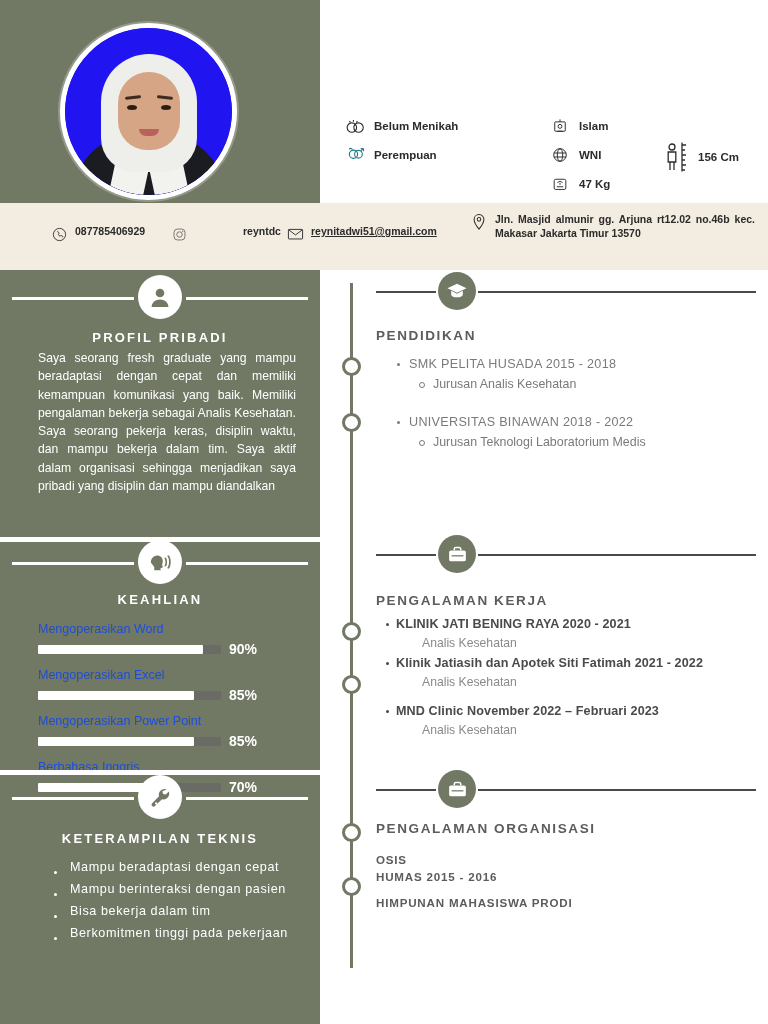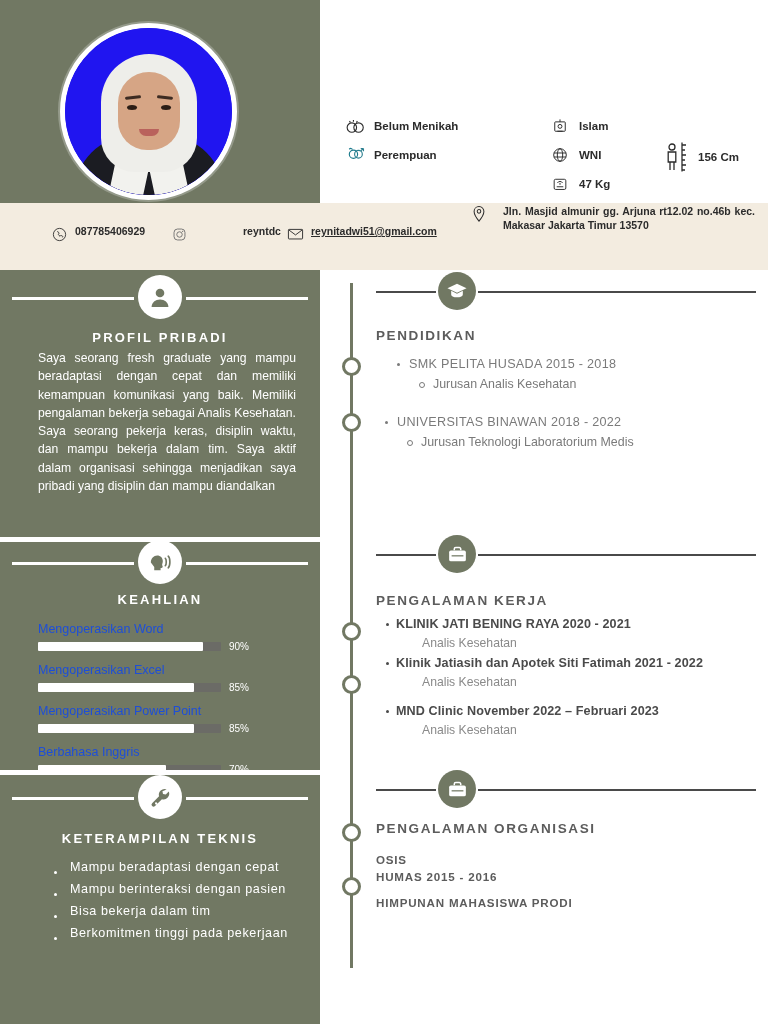--- a/index.html
+++ b/index.html
@@ -102,21 +102,21 @@
   .contact-item { position:absolute; display:flex; align-items:flex-start; }
   .contact-item .ci-ico {
     width:18px; height:18px; margin-right:7px; flex:0 0 18px;
     display:flex; align-items:center; justify-content:center; margin-top:1px;
   }
   .contact-item .ci-txt { font-size:10.5px; font-weight:bold; color:#2b2b2b; line-height:14px; }
   .ci-phone { left:50px; top:224px; }
   .ci-ig    { left:170px; top:224px;gap:48px; }
   .ci-mail  { left:286px; top:224px; }
   .ci-mail .ci-txt { text-decoration:underline; }
-  .ci-addr  { left:470px; top:204px; width:285px;gap:8px; }
+  .ci-addr  { left:470px; top:212px; width:285px; }
   .ci-addr .ci-txt { text-align:justify; width:260px; }
 
   
   .left-col {
     position:absolute; left:0; top:270px; width:320px; height:754px;
     background:#717863;
   }
   .left-divider {
     position:absolute; left:0; width:320px; height:5px; background:#ffffff;
   }
@@ -142,21 +142,21 @@
   }
 
   .skill-list { position:absolute; left:38px; width:258px; }
   .skill-item { margin-bottom:11px; }
   .skill-name { font-size:12.5px; color:#1d4ed8; margin-bottom:5px; }
   .skill-bar-row { display:flex; align-items:center; }
   .skill-track {
     position:relative; width:183px; height:9px; background:#6b6b66; border-radius:1px;
   }
   .skill-fill { position:absolute; left:0; top:0; height:9px; background:#ffffff; border-radius:1px; }
-  .skill-pct { font-size:10px; font-weight:normal; color:#ffffff; margin-left:8px; }
+  .skill-pct { font-size:14px; font-weight:bold; color:#ffffff; margin-left:8px; }
 
   .tech-list { position:absolute; left:52px; width:250px; }
   .tech-item {
     position:relative; padding-left:18px; margin-bottom:3px;
     font-size:12.6px; line-height:19px; letter-spacing:0.6px; color:#ffffff;
   }
   .tech-item::before {
     content:""; position:absolute; left:2px; top:13px;
     width:3px; height:3px; border-radius:50%; background:#ffffff;
   }
@@ -469,21 +469,21 @@
         <path d="M5.6 10.6 v4.2 c0 1.8 2.9 3.2 6.4 3.2 s6.4 -1.4 6.4 -3.2 v-4.2 L12 14 z"></path>
       </svg>
     </div>
   </div>
   <div class="r-title" style="left:376px; top:328px;">PENDIDIKAN</div>
 
   <div class="edu-group" style="left:395px; top:355px; width:360px;">
     <div class="edu-main">SMK PELITA HUSADA 2015 - 2018</div>
     <div class="edu-sub">Jurusan Analis Kesehatan</div>
   </div>
-  <div class="edu-group" style="left:383px; top:413px; width:360px;">
+  <div class="edu-group" style="left:395px; top:413px; width:360px;">
     <div class="edu-main">UNIVERSITAS BINAWAN 2018 - 2022</div>
     <div class="edu-sub">Jurusan Teknologi Laboratorium Medis</div>
   </div>
 
   <div class="r-sec-head">
     <div class="r-rule" style="left:376px; top:554px; width:60px;"></div>
     <div class="r-rule" style="left:478px; top:554px; width:278px;"></div>
     <div class="r-circle" style="left:438px; top:535px;">
       <svg width="21" height="19" viewBox="0 0 22 20" fill="none" stroke="#ffffff" stroke-width="1.6">
         <rect x="2.2" y="5.8" width="17.6" height="11.4" rx="1.8" fill="#ffffff" stroke="none"></rect>

